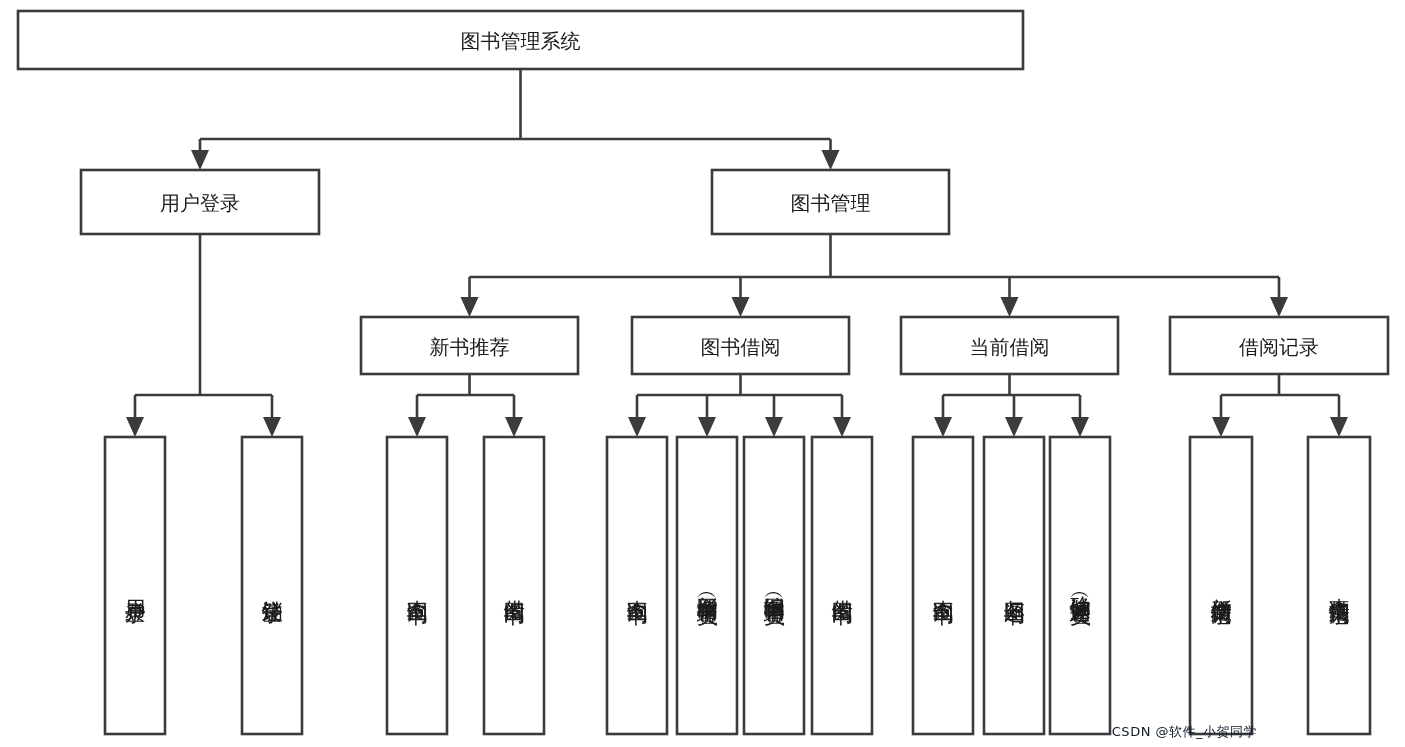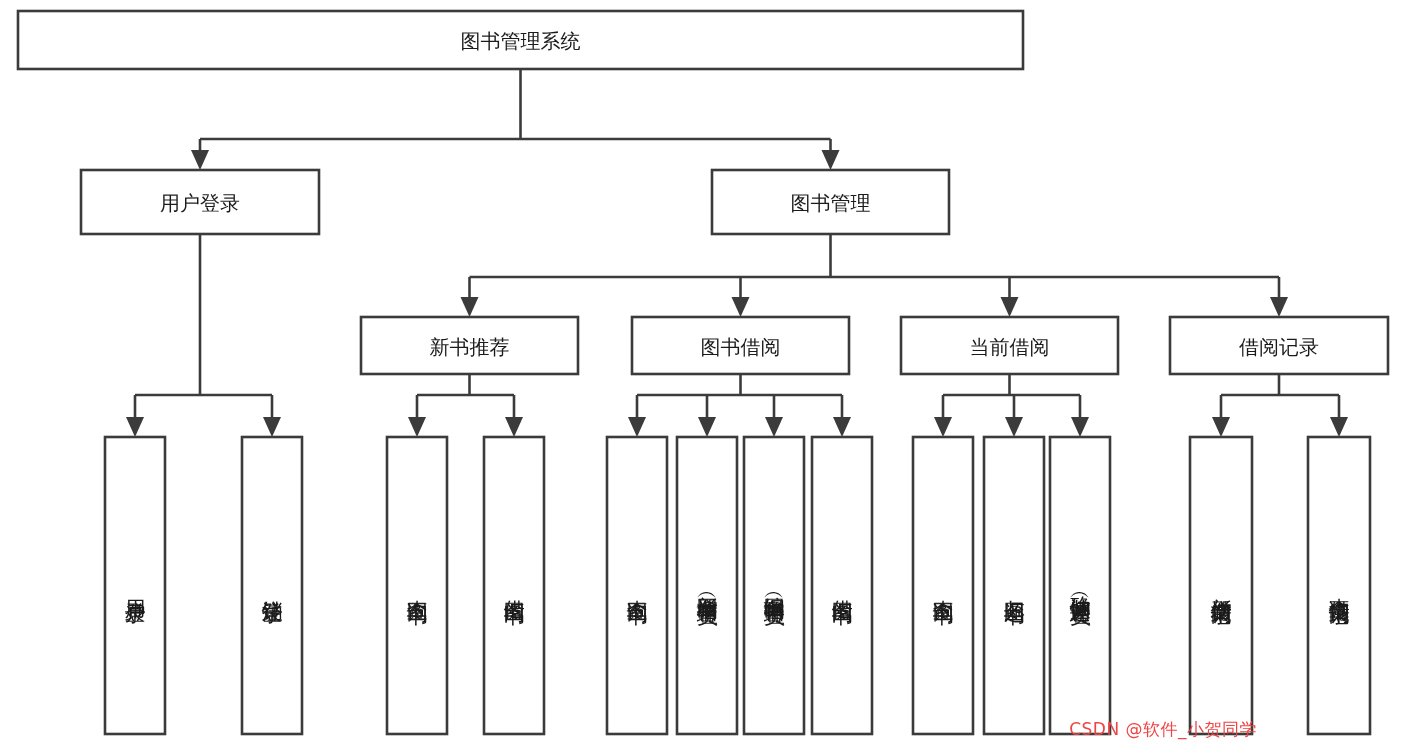--- a/index.html
+++ b/index.html
@@ -63,22 +63,22 @@
     justify-content: center;
     text-align: center;
     white-space: pre;
     font-family: "DejaVu Sans", "Liberation Sans", sans-serif;
     pointer-events: none;
   }
   #watermark {
     position: absolute;
     right: 8px;
     bottom: 6px;
-    font-size: 17px;
-    color: #ef4444;
+    font-size: 13px;
+    color: #0f172a;
     letter-spacing: 0.5px;
     font-family: "DejaVu Sans", "Liberation Sans", sans-serif;
     white-space: nowrap;
   }
 </style>
 </head>
 <body>
 
 <div id="diagram-root">
 

